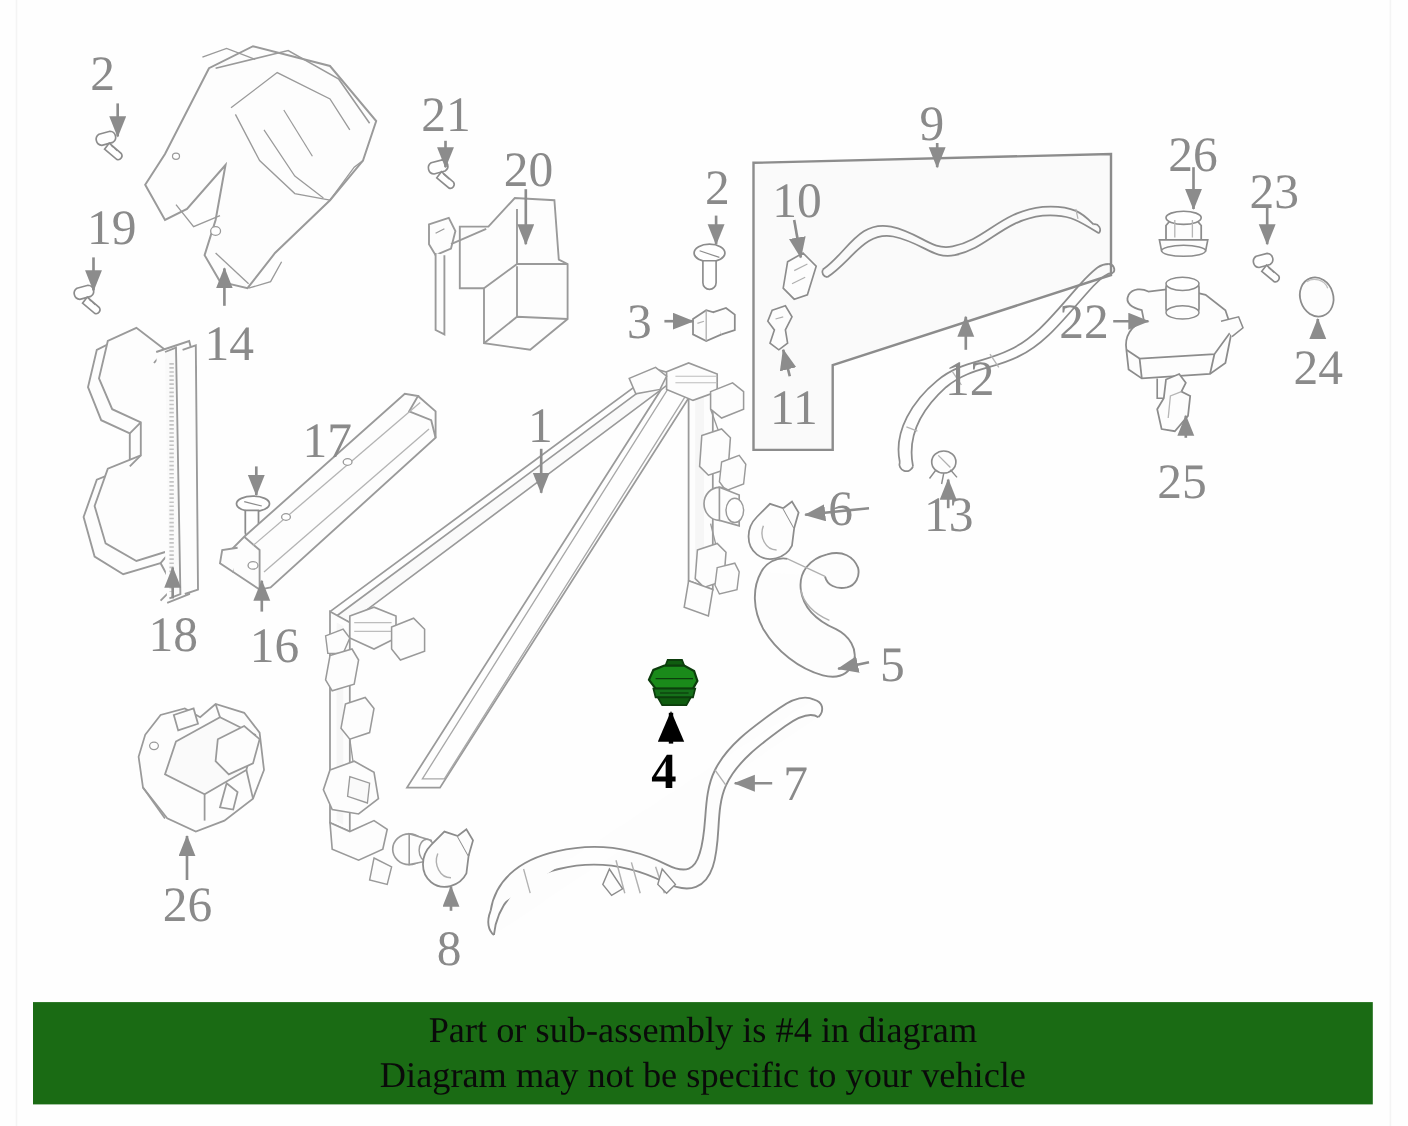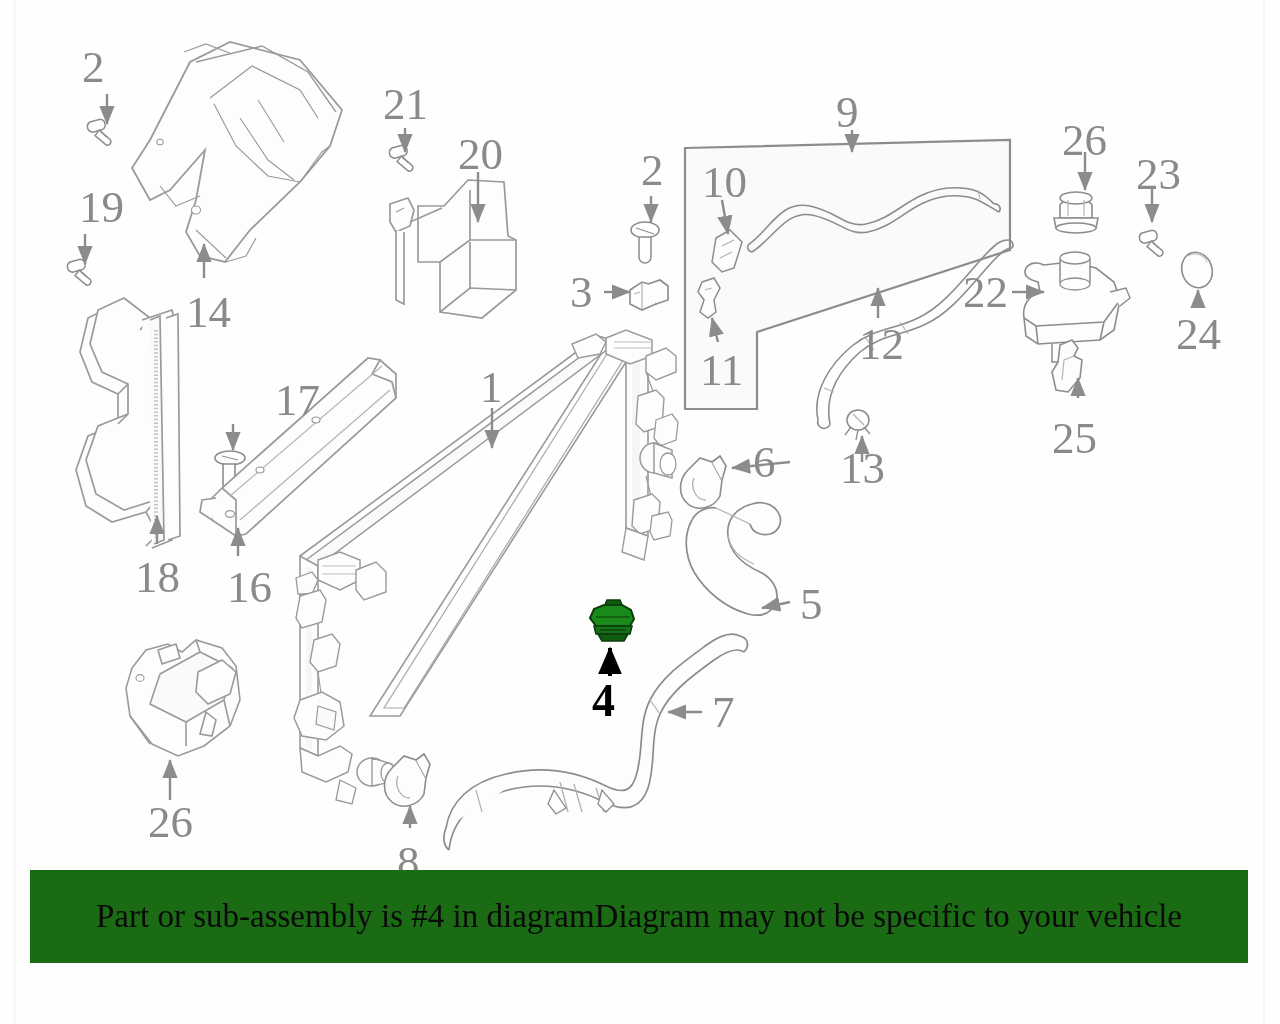--- a/index.html
+++ b/index.html
@@ -5,23 +5,23 @@
 <style>
   html,body{margin:0;padding:0;background:#ffffff;}
   body{
     width:1280px;height:1024px;overflow:hidden;
     font-family:"Liberation Serif", serif;
     position:relative;
   }
   #stage{position:absolute;left:0;top:0;width:1280px;height:1024px;background:#fefefe;}
   #svgroot{position:absolute;left:0;top:0;}
   .banner{
-    position:absolute;left:30px;top:870px;width:1218px;height:93px;
+    position:absolute;left:30px;top:911px;width:1218px;height:93px;
     background:#1a6b14;
-    display:flex;align-items:center;justify-content:center;
+    display:flex;flex-direction:column;align-items:center;justify-content:center;
     box-sizing:border-box;
   }
   .banner-line{
     color:#0a0a0a;
     font-family:"Liberation Serif", serif;
     font-size:33px;
     line-height:1.24;
     letter-spacing:0px;
     white-space:nowrap;
     font-weight:400;

